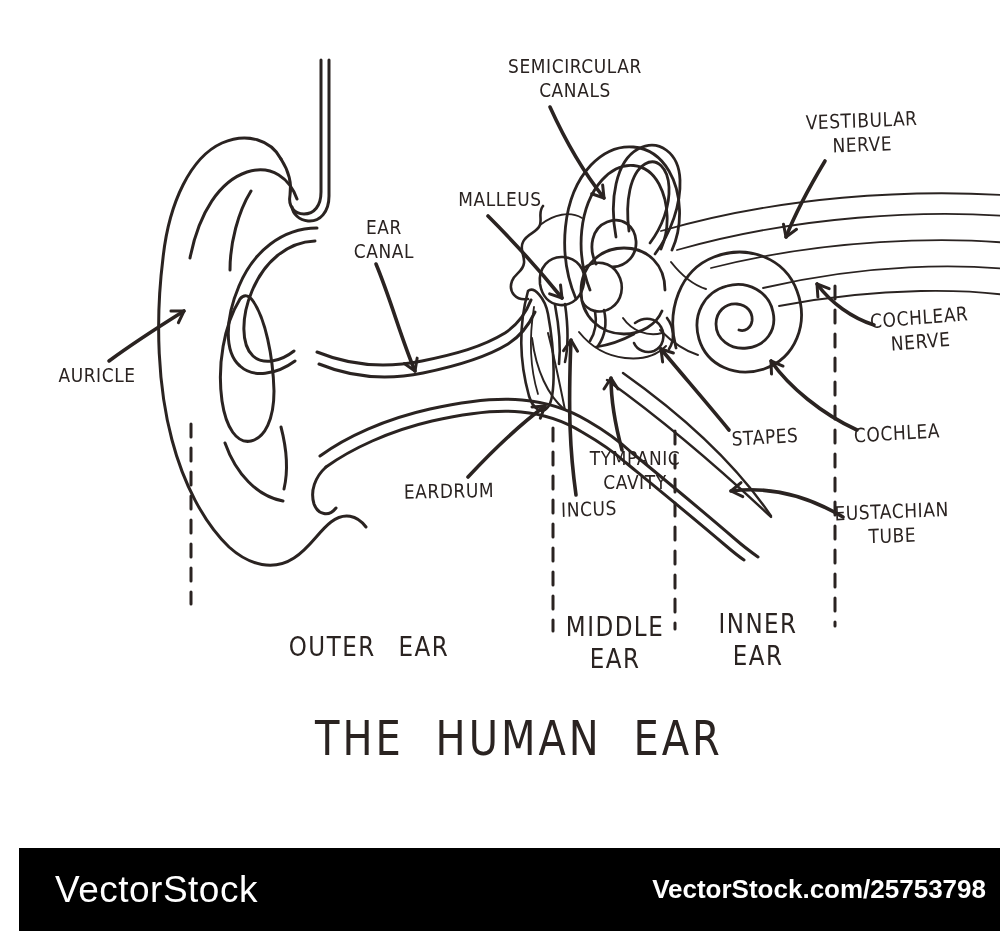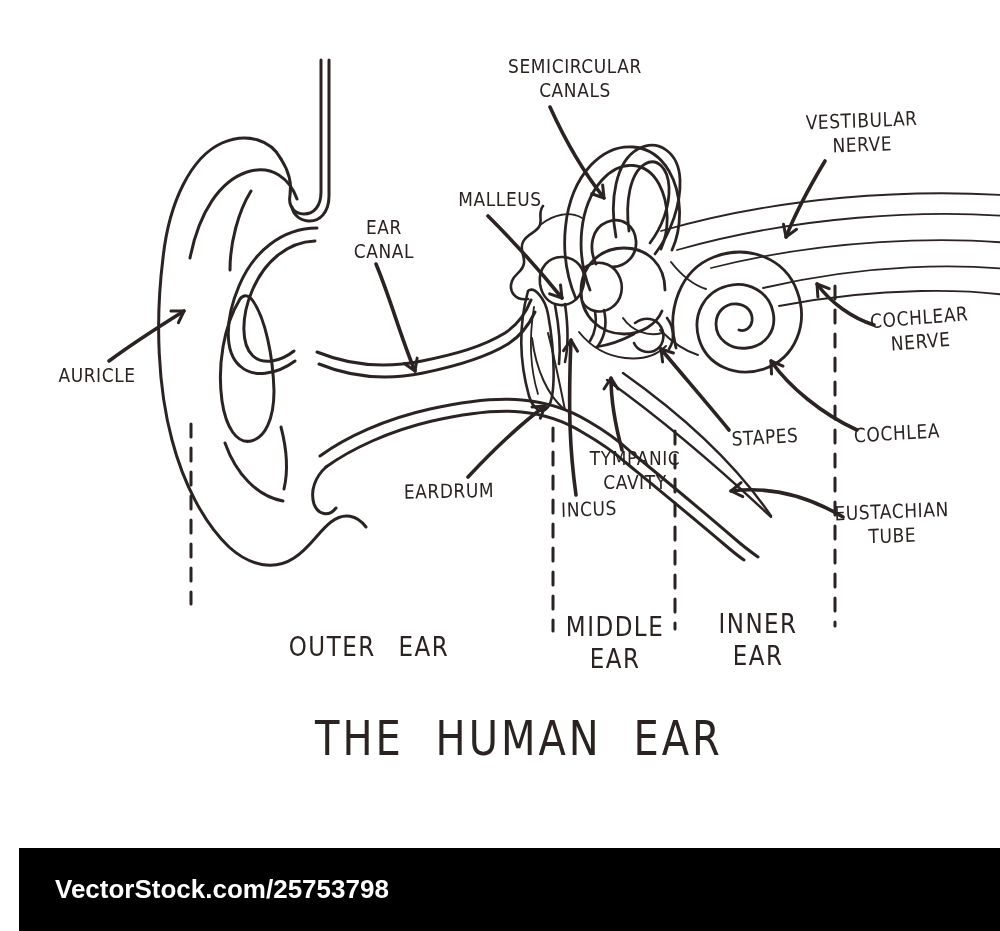--- a/index.html
+++ b/index.html
@@ -194,16 +194,17 @@
   <div class="lbl region" style="left:739px; top:612px; transform:translateX(-50%) scaleY(1.15);">
     <span class="ln">INNER</span>
     <span class="ln">EAR</span>
   </div>
 
   <div class="lbl title" style="left:500px; top:728px; transform:translateX(-50%) scaleY(1.2);">
     <span class="ln">THE HUMAN EAR</span>
   </div>
 
   <div class="wm-bar">
+    <span class="wm-brand">VectorStock</span>
     <span class="wm-url">VectorStock.com/25753798</span>
   </div>
 
 </div>
 
 </body></html>

